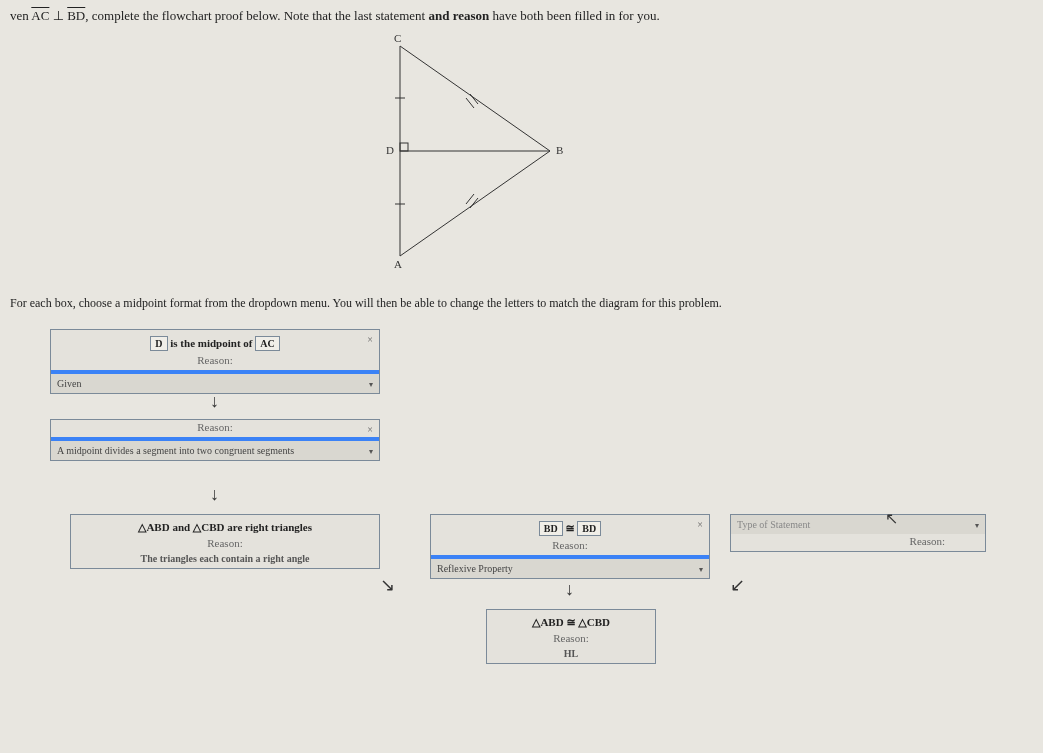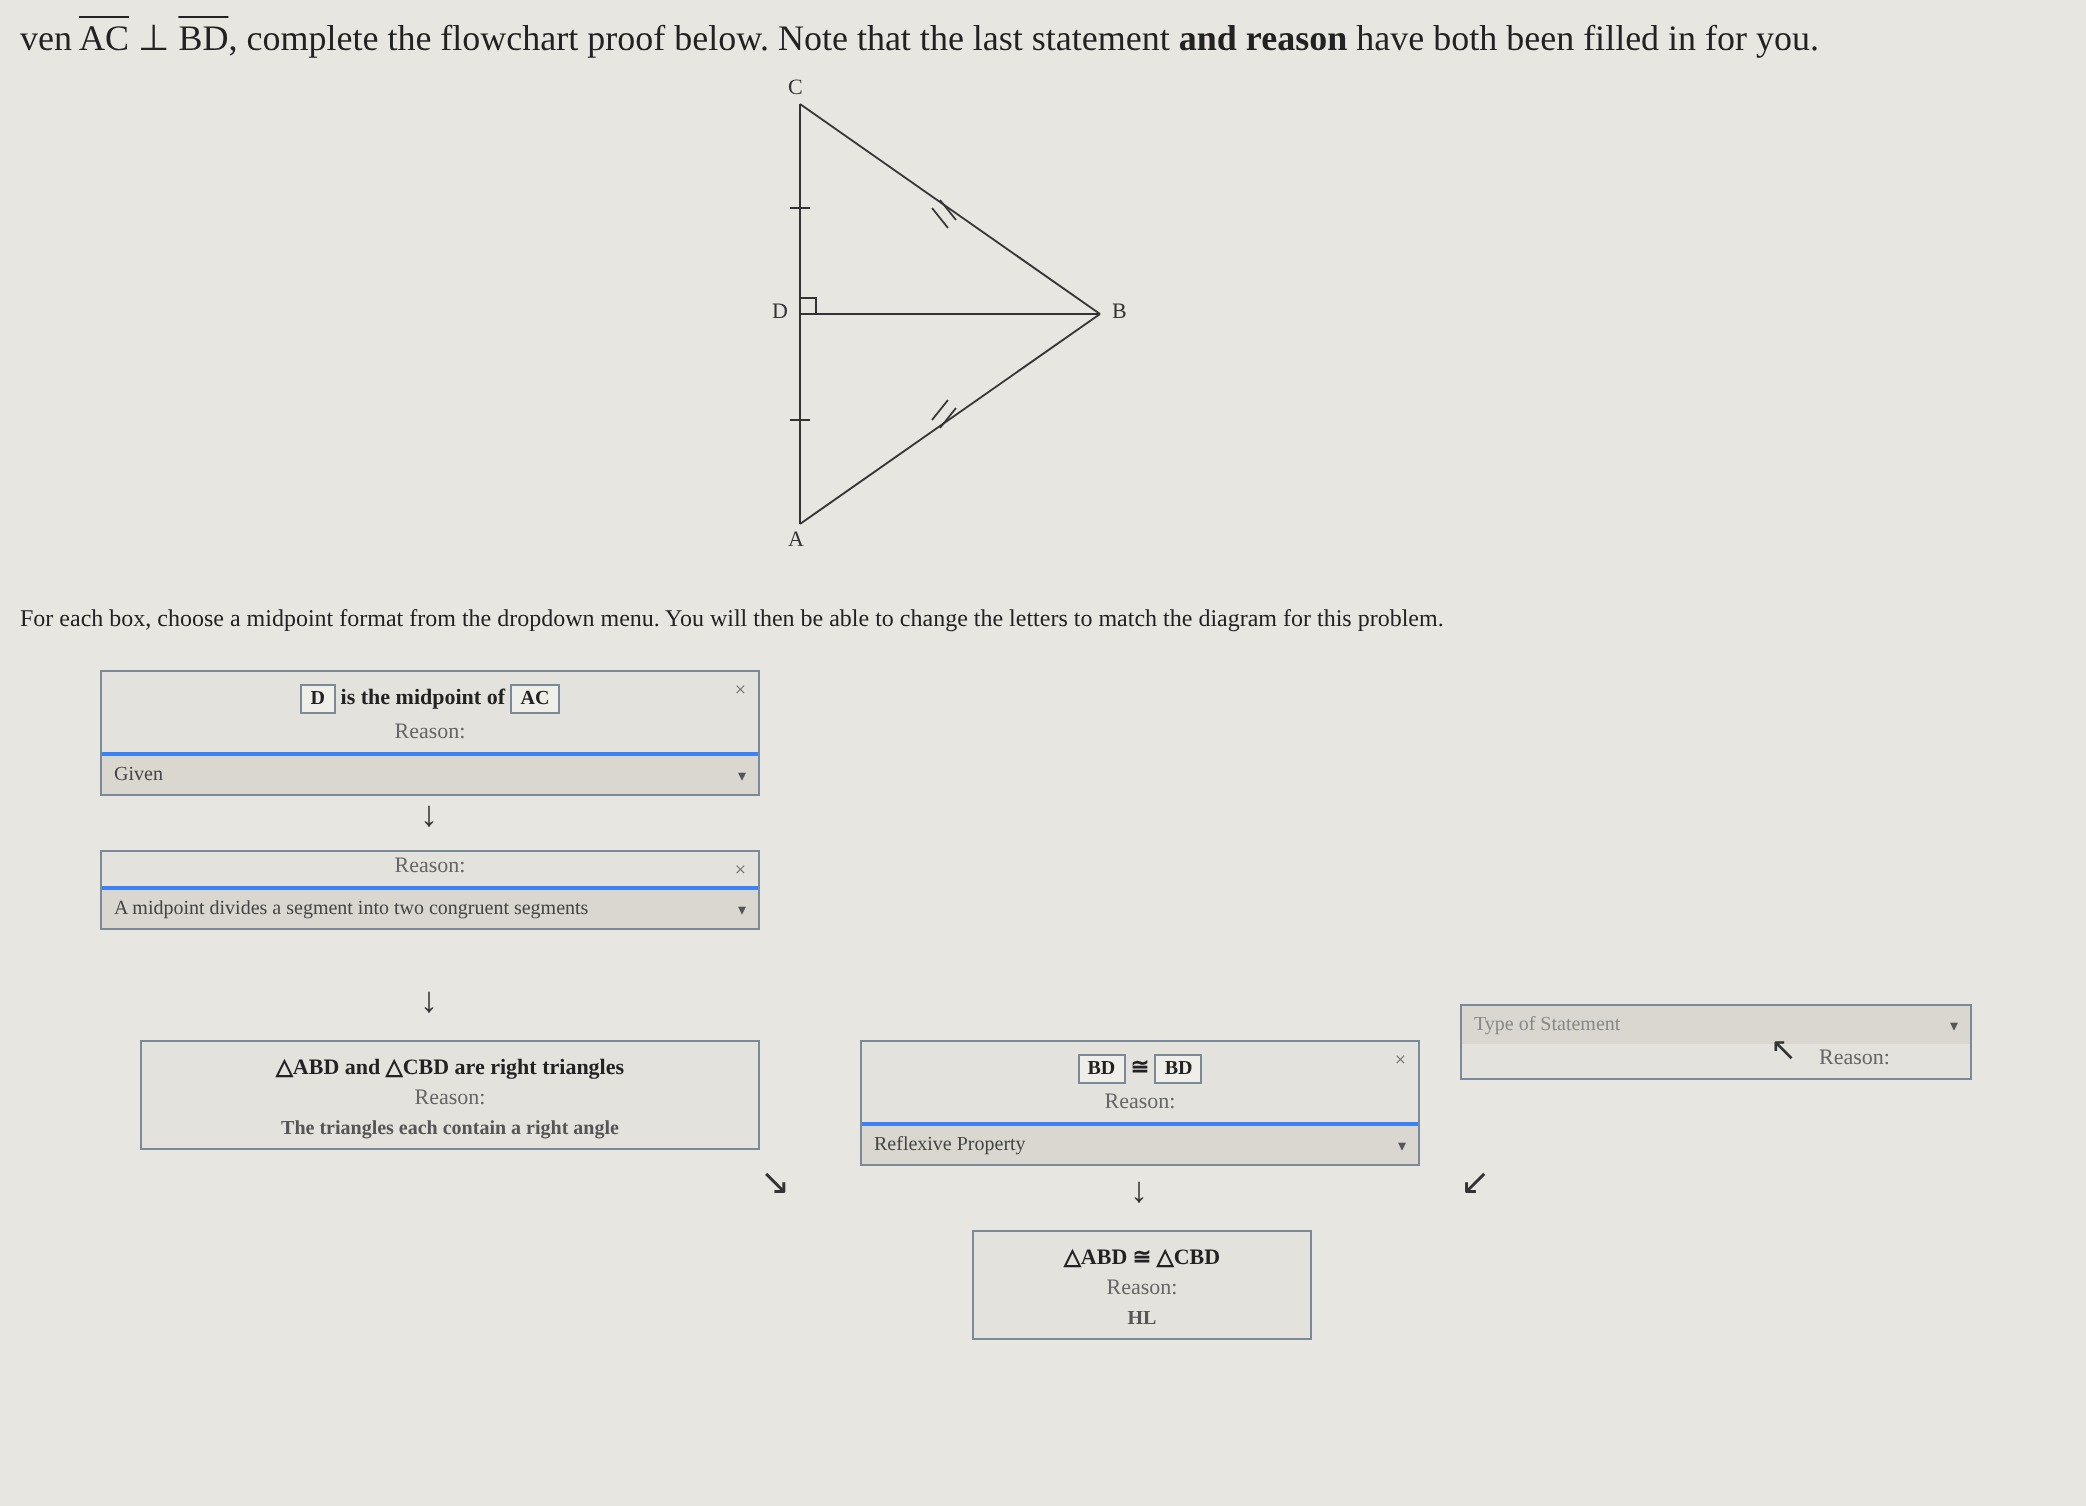--- a/index.html
+++ b/index.html
@@ -6,21 +6,21 @@
   body {
     font-family: Georgia, 'Times New Roman', serif;
     background: #e8e6e0;
     color: #333;
     width: 1043px;
     height: 753px;
     position: relative;
     overflow: hidden;
     padding: 8px 10px;
   }
-  .topline { font-size: 18px; color: #222; margin-bottom: 12px; }
+  .topline { font-size: 13px; color: #222; margin-bottom: 12px; }
   .overline { text-decoration: overline; }
   .diagram { position: relative; width: 280px; height: 230px; margin: 0 auto 30px 340px; }
   .vlabel { position: absolute; font-size: 11px; color: #333; }
   .instruction { font-size: 12px; color: #222; margin: 12px 0 18px 0; }
 
   .flow { position: relative; }
 
   .box {
     position: absolute;
     border: 1px solid #7b8a99;
@@ -34,21 +34,21 @@
     color: #222;
     font-weight: bold;
   }
   .box .rlabel {
     text-align: center;
     font-size: 11px;
     color: #666;
     padding: 1px 0 4px 0;
   }
   .box .reasonbar {
-    border-top: 2px solid #3b82f6;
+    border-top: 4px solid #3b82f6;
     background: #d9d7d0;
     padding: 4px 6px;
     font-size: 10px;
     color: #444;
     position: relative;
   }
   .box .chev {
     position: absolute;
     right: 6px;
     top: 50%;
@@ -150,21 +150,21 @@
     <span class="closex">×</span>
     <div class="stmt">
       <span class="slot">BD</span><span> ≅ </span><span class="slot">BD</span>
     </div>
     <div class="rlabel">Reason:</div>
     <div class="reasonbar">
       <span>Reflexive Property</span><span class="chev">▾</span>
     </div>
   </div>
 
-  <div class="box" style="left:720px; top:167px; width:256px;">
+  <div class="box" style="left:720px; top:185px; width:256px;">
     <div class="reasonbar" style="border-top:none;">
       <span class="placeholder">Type of Statement</span><span class="chev">▾</span>
     </div>
     <div class="rlabel" style="text-align:right; padding-right:40px;">Reason:</div>
   </div>
 
   <div class="arrow" style="left:370px; top:245px;">↘</div>
   <div class="arrow" style="left:555px; top:250px;">↓</div>
   <div class="arrow" style="left:720px; top:245px;">↙</div>
 

